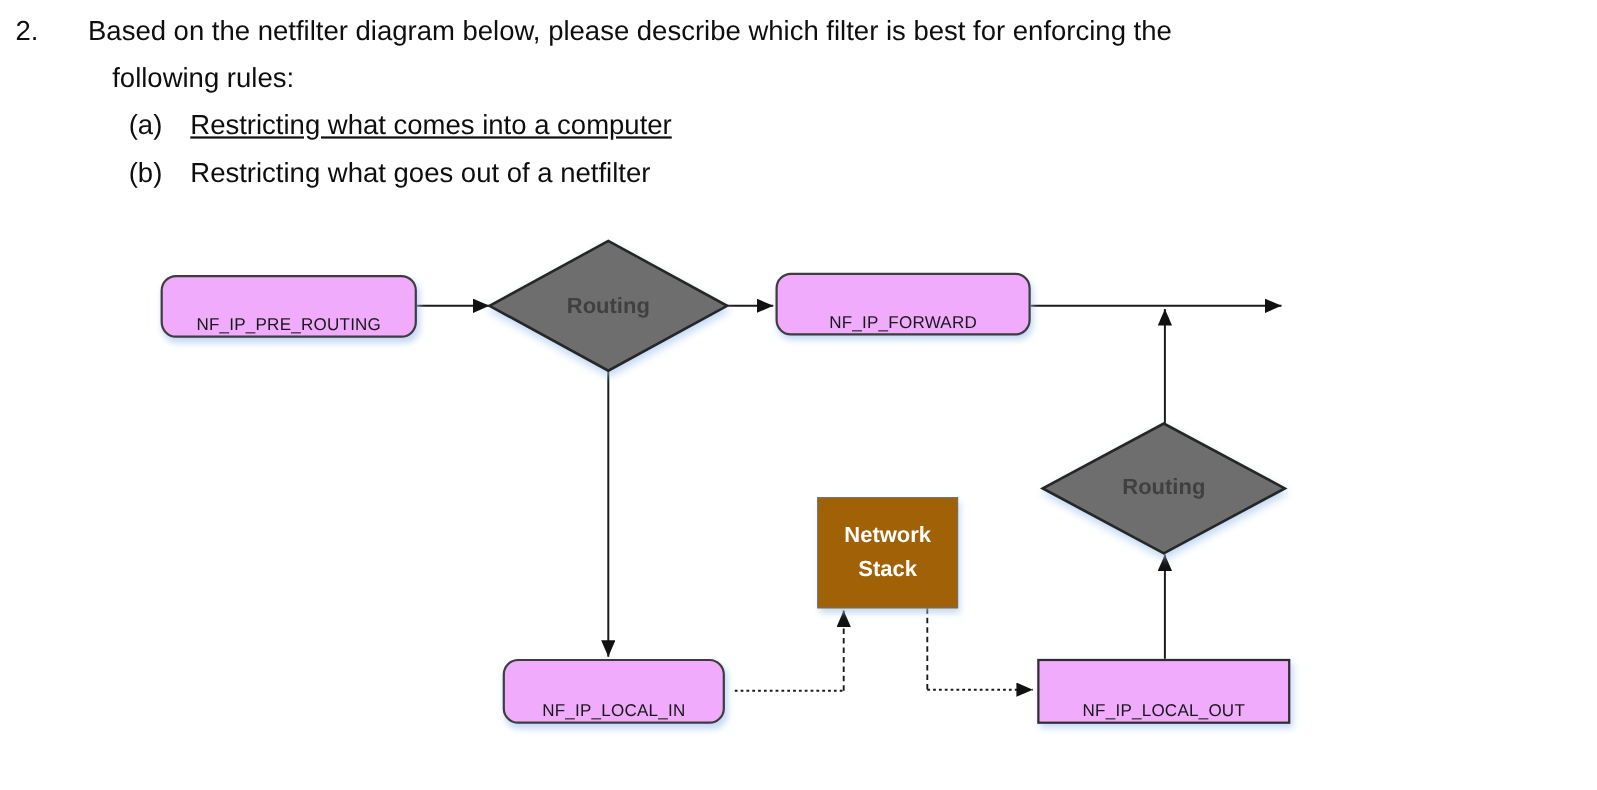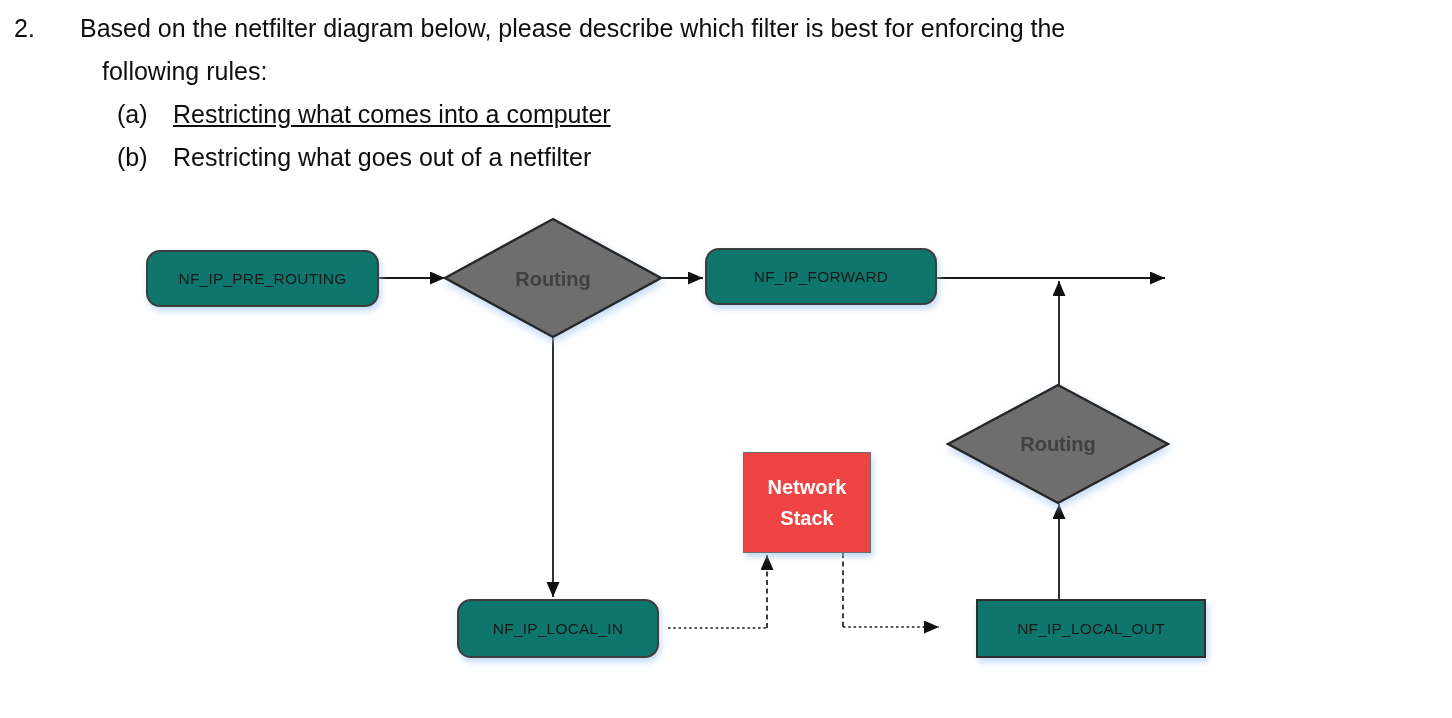--- a/index.html
+++ b/index.html
@@ -53,31 +53,32 @@
 
   
   .node {
     position: absolute;
     display: flex;
     align-items: center;
     justify-content: center;
     text-align: center;
   }
   .hookbox {
-    background: #0f766e;
+    background: #f0abfc;
     border: 2px solid #3d3d3d;
     color: #191919;
     font-size: 15.5px;
     letter-spacing: 0.2px;
     box-shadow: 2px 4px 6px rgba(165,198,240,0.65);
+    align-items: flex-end;
   }
   .rounded { border-radius: 14px; }
-  .sharp   { border-radius: 0; border-width: 2.4px; border-color: #2e2e2e; margin-left: 33px; }
+  .sharp   { border-radius: 0; border-width: 2.4px; border-color: #2e2e2e; }
   .stackbox {
-    background: #ef4444;
+    background: #a16207;
     border: 1px solid #6f6f6f;
     color: #ffffff;
     font-weight: bold;
     font-size: 20px;
     line-height: 31px;
     box-shadow: 2px 4px 6px rgba(165,198,240,0.65);
   }
   .stackbox .stack-label { width: 96px; }
   .dlabel {
     position: absolute;

